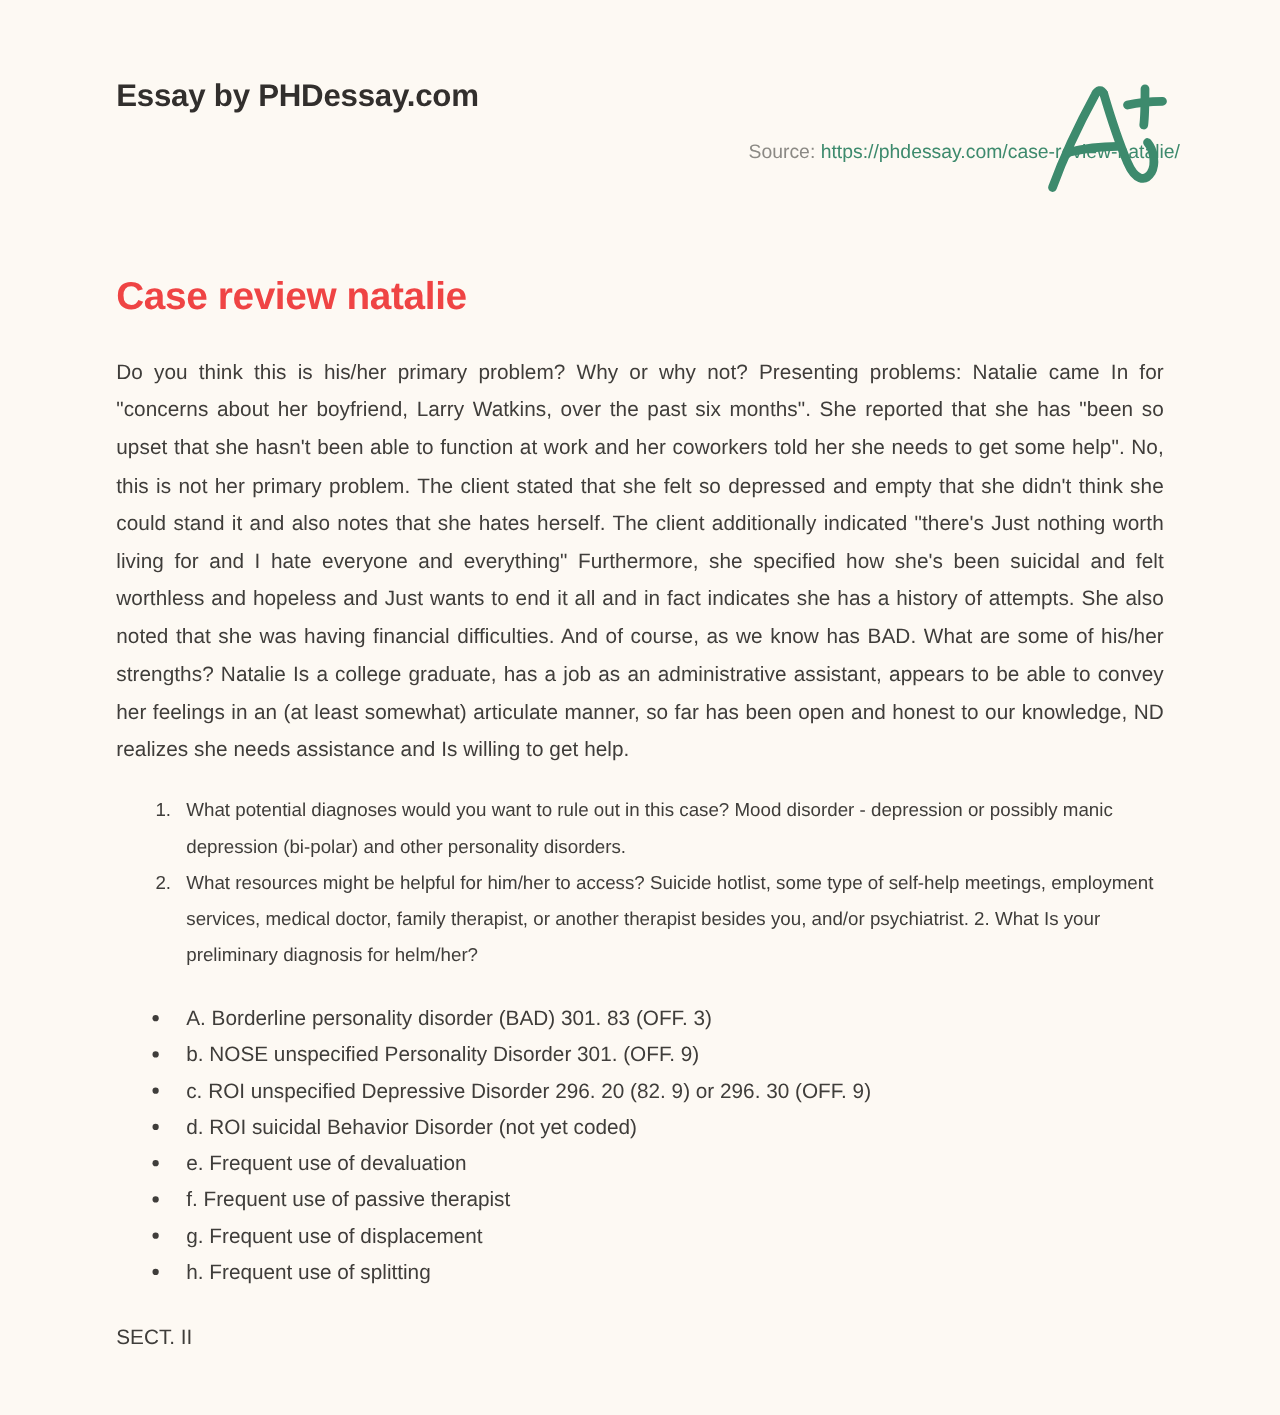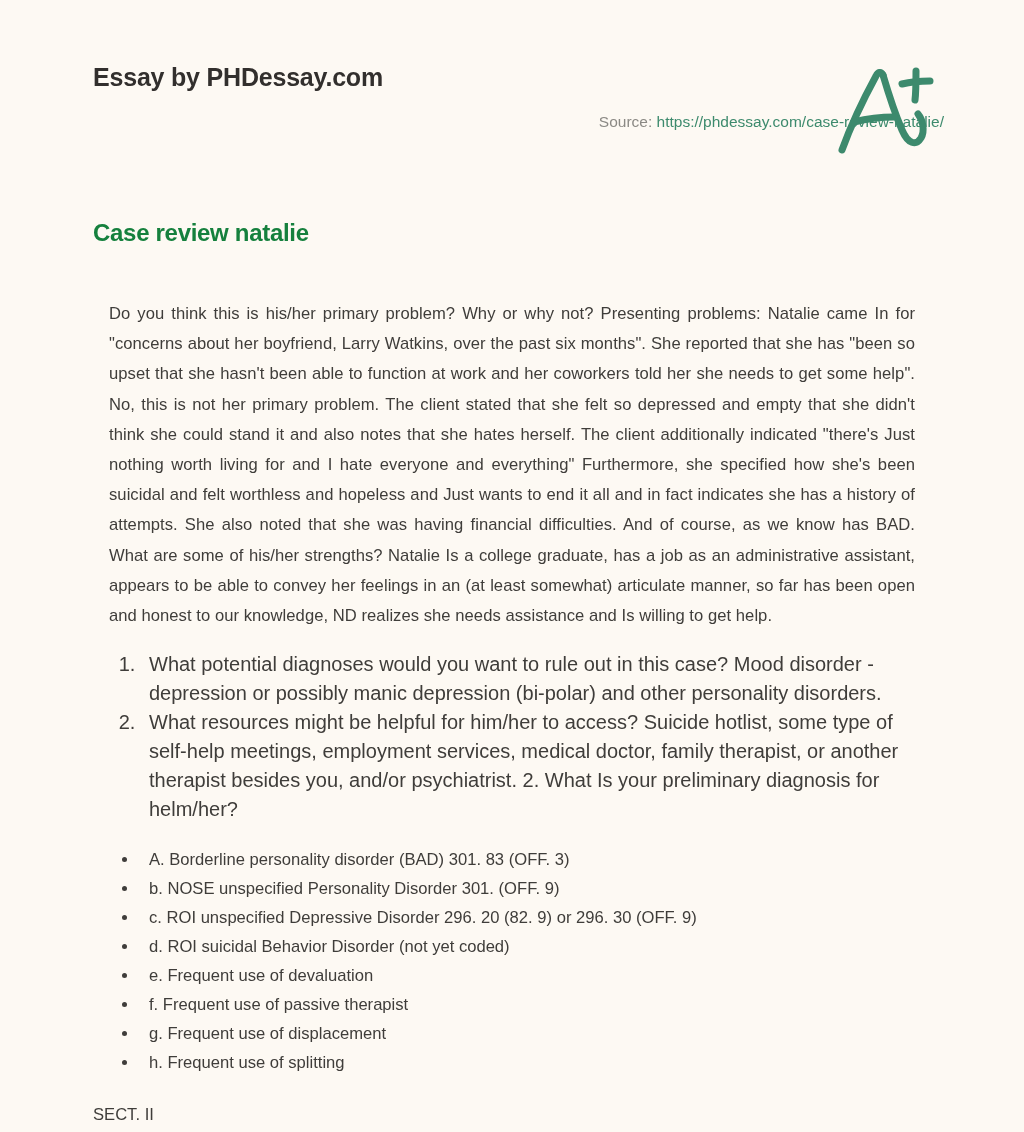--- a/index.html
+++ b/index.html
@@ -63,53 +63,53 @@
     width: 112px;
     height: 96px;
   }
   .logo svg { display: block; width: 100%; height: 100%; }
 
   
   .doc-title {
     position: absolute;
     left: 93px;
     top: 218px;
-    font-size: 24px;
+    font-size: 31px;
     font-weight: 700;
     letter-spacing: -0.3px;
-    color: #15803d;
+    color: #ef4444;
     line-height: 1.25;
     margin: 0;
   }
 
   
   .content {
     position: absolute;
     left: 93px;
     top: 283px;
     width: 838px;
   }
 
   p.body-para {
-    margin: 16px;
+    margin: 0;
     text-align: justify;
     font-size: 16.6px;
     line-height: 30.2px;
     color: #3f3d3a;
     letter-spacing: 0.05px;
   }
 
   ol.q-list {
     margin: 19px 0 0 0;
     padding-left: 48px;
     list-style-position: outside;
     list-style-type: decimal;
   }
   ol.q-list > li {
-    font-size: 20px;
+    font-size: 15px;
     line-height: 29px;
     color: #3f3d3a;
     margin: 0 0 0 0;
     padding-left: 8px;
   }
 
   ul.b-list {
     margin: 22px 0 0 0;
     padding-left: 46px;
     list-style-position: outside;

